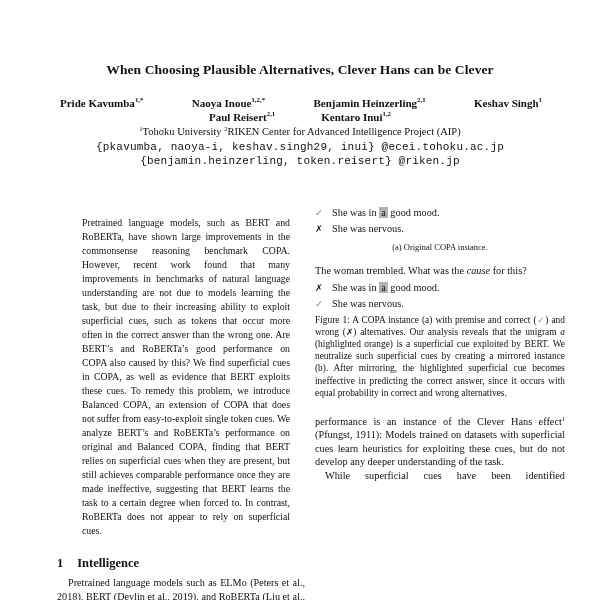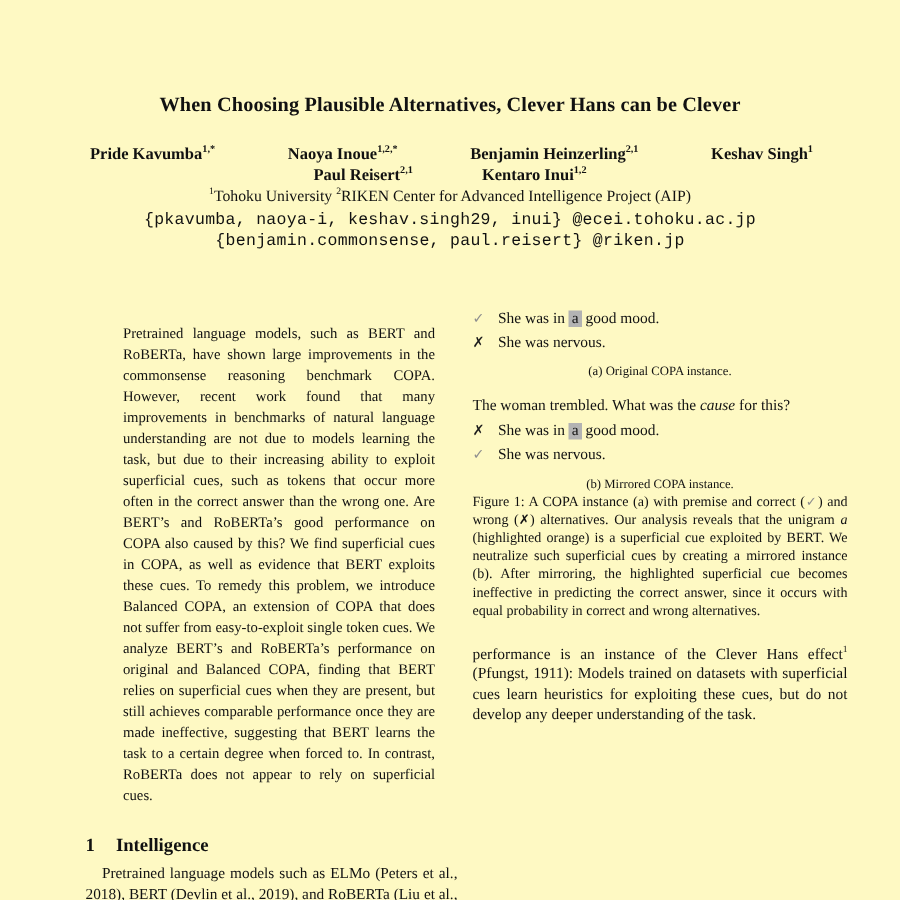--- a/index.html
+++ b/index.html
@@ -1,19 +1,19 @@
 <!DOCTYPE html>
 <html style="--cue-bg: #b3b3b3; --check: #8f8f8f; --cross: #1a1a1a; --ink: #111111;"><head>
 <meta charset="utf-8">
 <style>
   * { margin:0; padding:0; box-sizing:border-box; }
   html,body { background:#888; }
   .page {
     position:relative; width:600px; height:600px; margin:0 auto;
-    background:#fef9c3; color:var(--ink,#111);
+    background:#ffffff; color:var(--ink,#111);
     font-family:"Liberation Serif", serif; overflow:hidden;
     -webkit-font-smoothing:antialiased;
   }
   sup { font-size:0.62em; vertical-align:super; line-height:0; }
 
   
   .title {
     margin-top:62px; text-align:center;
     font-size:13.5px; font-weight:700; letter-spacing:0.1px;
   }
@@ -87,21 +87,21 @@
     <span class="author"><span>Keshav Singh</span><sup>1</sup></span>
   </div>
   <div class="authors-row2">
     <span class="author"><span>Paul Reisert</span><sup>2,1</sup></span>
     <span class="author"><span>Kentaro Inui</span><sup>1,2</sup></span>
   </div>
 
   <div class="affiliation"><sup>1</sup><span>Tohoku University </span><sup>2</sup><span>RIKEN Center for Advanced Intelligence Project (AIP)</span></div>
 
   <div class="email first">{pkavumba, naoya-i, keshav.singh29, inui} @ecei.tohoku.ac.jp</div>
-  <div class="email">{benjamin.commonsense, paul.reisert} @riken.jp</div>
+  <div class="email">{benjamin.heinzerling, token.reisert} @riken.jp</div>
 
   <div class="col col-left">
     <p class="abs-body">Pretrained language models, such as BERT and RoBERTa, have shown large improvements in the commonsense reasoning benchmark COPA. However, recent work found that many improvements in benchmarks of natural language understanding are not due to models learning the task, but due to their increasing ability to exploit superficial cues, such as tokens that occur more often in the correct answer than the wrong one. Are BERT’s and RoBERTa’s good performance on COPA also caused by this? We find superficial cues in COPA, as well as evidence that BERT exploits these cues. To remedy this problem, we introduce Balanced COPA, an extension of COPA that does not suffer from easy-to-exploit single token cues. We analyze BERT’s and RoBERTa’s performance on original and Balanced COPA, finding that BERT relies on superficial cues when they are present, but still achieves comparable performance once they are made ineffective, suggesting that BERT learns the task to a certain degree when forced to. In contrast, RoBERTa does not appear to rely on superficial cues.</p>
 
     <div class="sec-heading"><span class="sec-num">1</span><span>Intelligence</span></div>
     <p class="intro-para">Pretrained language models such as ELMo (Peters et al., 2018), BERT (Devlin et al., 2019), and RoBERTa (Liu et al., 2019b) have led to improved</p>
   </div>
 
   <div class="col col-right">
 
@@ -124,21 +124,21 @@
       <div class="alts">
         <div class="alt">
           <span class="mark cross">✗</span>
           <span class="alt-text"><span>She was in </span><span class="cue">a</span><span> good mood.</span></span>
         </div>
         <div class="alt">
           <span class="mark check">✓</span>
           <span class="alt-text"><span>She was nervous.</span><span></span></span>
         </div>
       </div>
-      <div class="subcaption">(b) Mirrored COPA instance.</div>
     </div>
 
     <p class="fig-caption"><span>Figure 1: A COPA instance (a) with premise and correct (</span><span class="mk check">✓</span><span>) and wrong (</span><span class="mk cross">✗</span><span>) alternatives. Our analysis reveals that the unigram </span><i>a</i><span> (highlighted orange) is a superficial cue exploited by BERT. We neutralize such superficial cues by creating a mirrored instance (b). After mirroring, the highlighted superficial cue becomes ineffective in predicting the correct answer, since it occurs with equal probability in correct and wrong alternatives.</span></p>
 
     <p class="body-para"><span>performance is an instance of the Clever Hans effect</span><sup>1</sup><span> (Pfungst, 1911): Models trained on datasets with superficial cues learn heuristics for exploiting these cues, but do not develop any deeper understanding of the task.</span></p>
+    <p class="body-para2">While superficial cues have been identified</p>
   </div>
 
 </div>
 
 </body></html>

